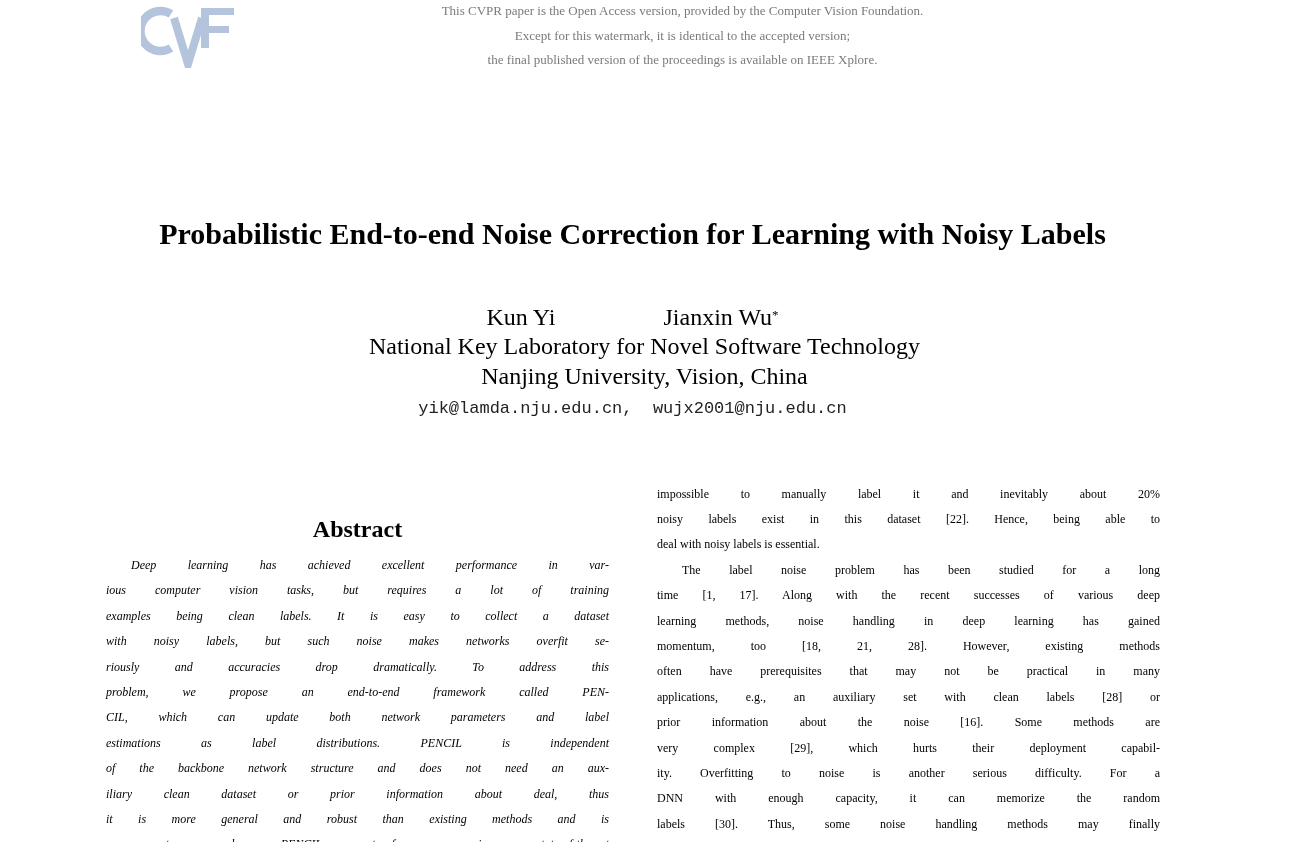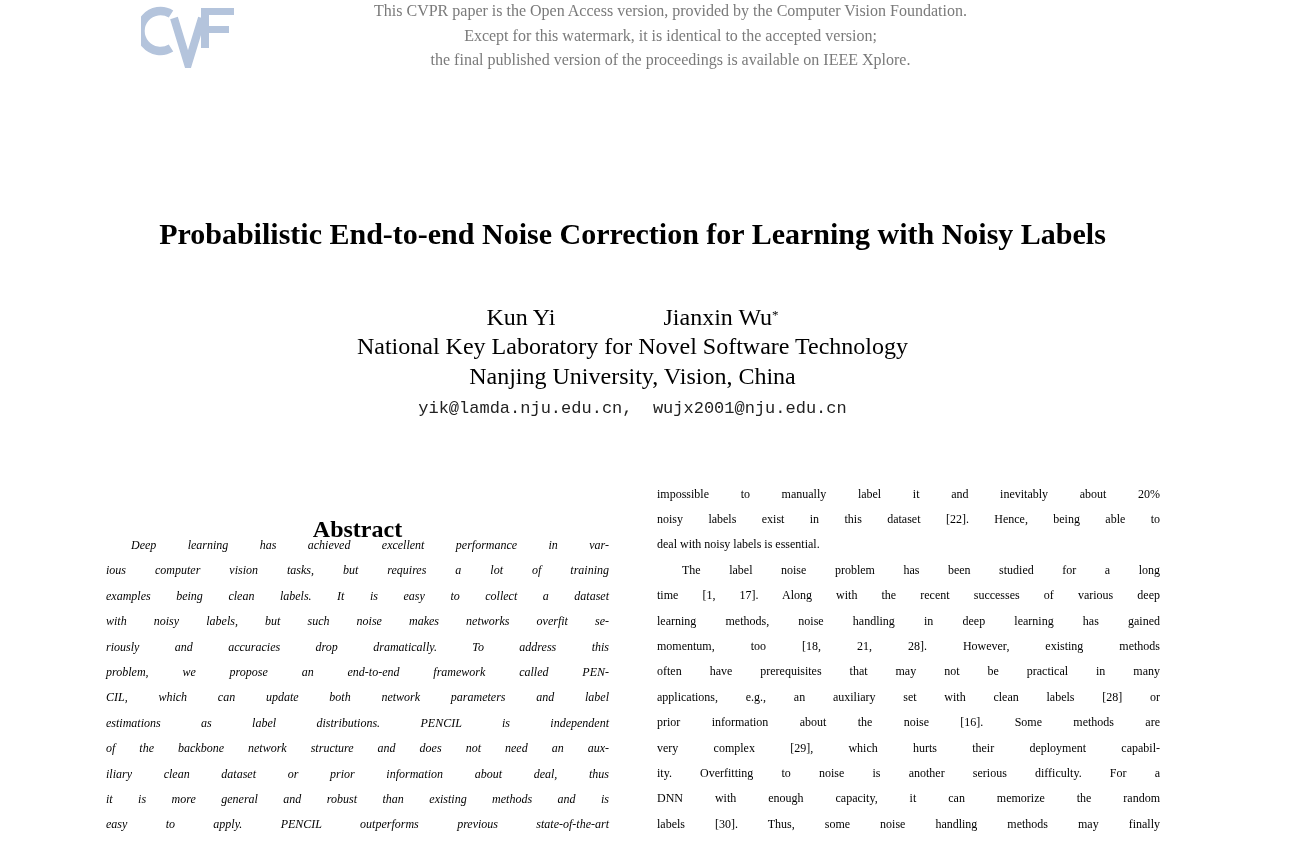--- a/index.html
+++ b/index.html
@@ -1,29 +1,29 @@
 <!DOCTYPE html>
 <html><head>
 <meta charset="utf-8">
 <style>
   html, body { margin:0; padding:0; background:#ffffff; }
   body { width:1295px; height:842px; position:relative; overflow:hidden; font-family:"Liberation Serif", serif; color:#000; }
   .logo { position:absolute; left:141px; top:6px; width:94px; height:62px; }
-  .wm { position:absolute; left:288px; width:765px; text-align:center; color:#7a7a7a; font-size:16px; line-height:24.5px; white-space:nowrap; }
+  .wm { position:absolute; left:300px; width:765px; text-align:center; color:#7a7a7a; font-size:13px; line-height:24.5px; white-space:nowrap; }
   .title { position:absolute; left:100px; width:1065px; top:214px; text-align:center; font-weight:bold; font-size:30px; line-height:40px; white-space:nowrap; }
   .authors { position:absolute; left:0; width:1265px; text-align:center; font-size:24px; line-height:30px; white-space:nowrap; }
   .authors .gap { display:inline-block; width:108px; }
   .authors sup { font-size:13px; vertical-align:top; position:relative; top:-2px; }
-  .aff { position:absolute; left:0; width:1265px; text-align:center; font-size:24px; line-height:30px; white-space:nowrap; }
+  .aff { position:absolute; left:12px; width:1265px; text-align:center; font-size:24px; line-height:30px; white-space:nowrap; }
   .email { position:absolute; left:0; width:1265px; text-align:center; font-family:"Liberation Mono", monospace; font-size:17px; line-height:22px; white-space:pre; color:#222; }
   .abs-h { position:absolute; left:106px; width:503px; top:478px; text-align:center; font-weight:bold; font-size:24px; line-height:30px;margin-top:36px; }
   .line { position:absolute; height:25px; font-size:12px; line-height:25px; white-space:nowrap; text-align:justify; text-align-last:justify; overflow:visible; }
   .line.last { text-align-last:left; }
   .line.ind { text-indent:25px; }
-  .L { left:106px; width:503px; font-style:italic; }
+  .L { left:106px; width:503px; font-style:italic;margin-top:20px; }
   .R { left:657px; width:503px; }
 </style>
 </head>
 <body>
 
 <svg class="logo" viewBox="0 0 94 62" xmlns="http://www.w3.org/2000/svg">
   <path d="M30 8 A20 20 0 1 0 30 42" fill="none" stroke="#b4c4dc" stroke-width="8.5"></path>
   <path d="M33 12 L47 58 L61 12" fill="none" stroke="#b4c4dc" stroke-width="8"></path>
   <path d="M60 2 L93 2 L93 9 L68 9 L68 20 L88 20 L88 27 L68 27 L68 42 L60 42 Z" fill="#b4c4dc"></path>
 </svg>

